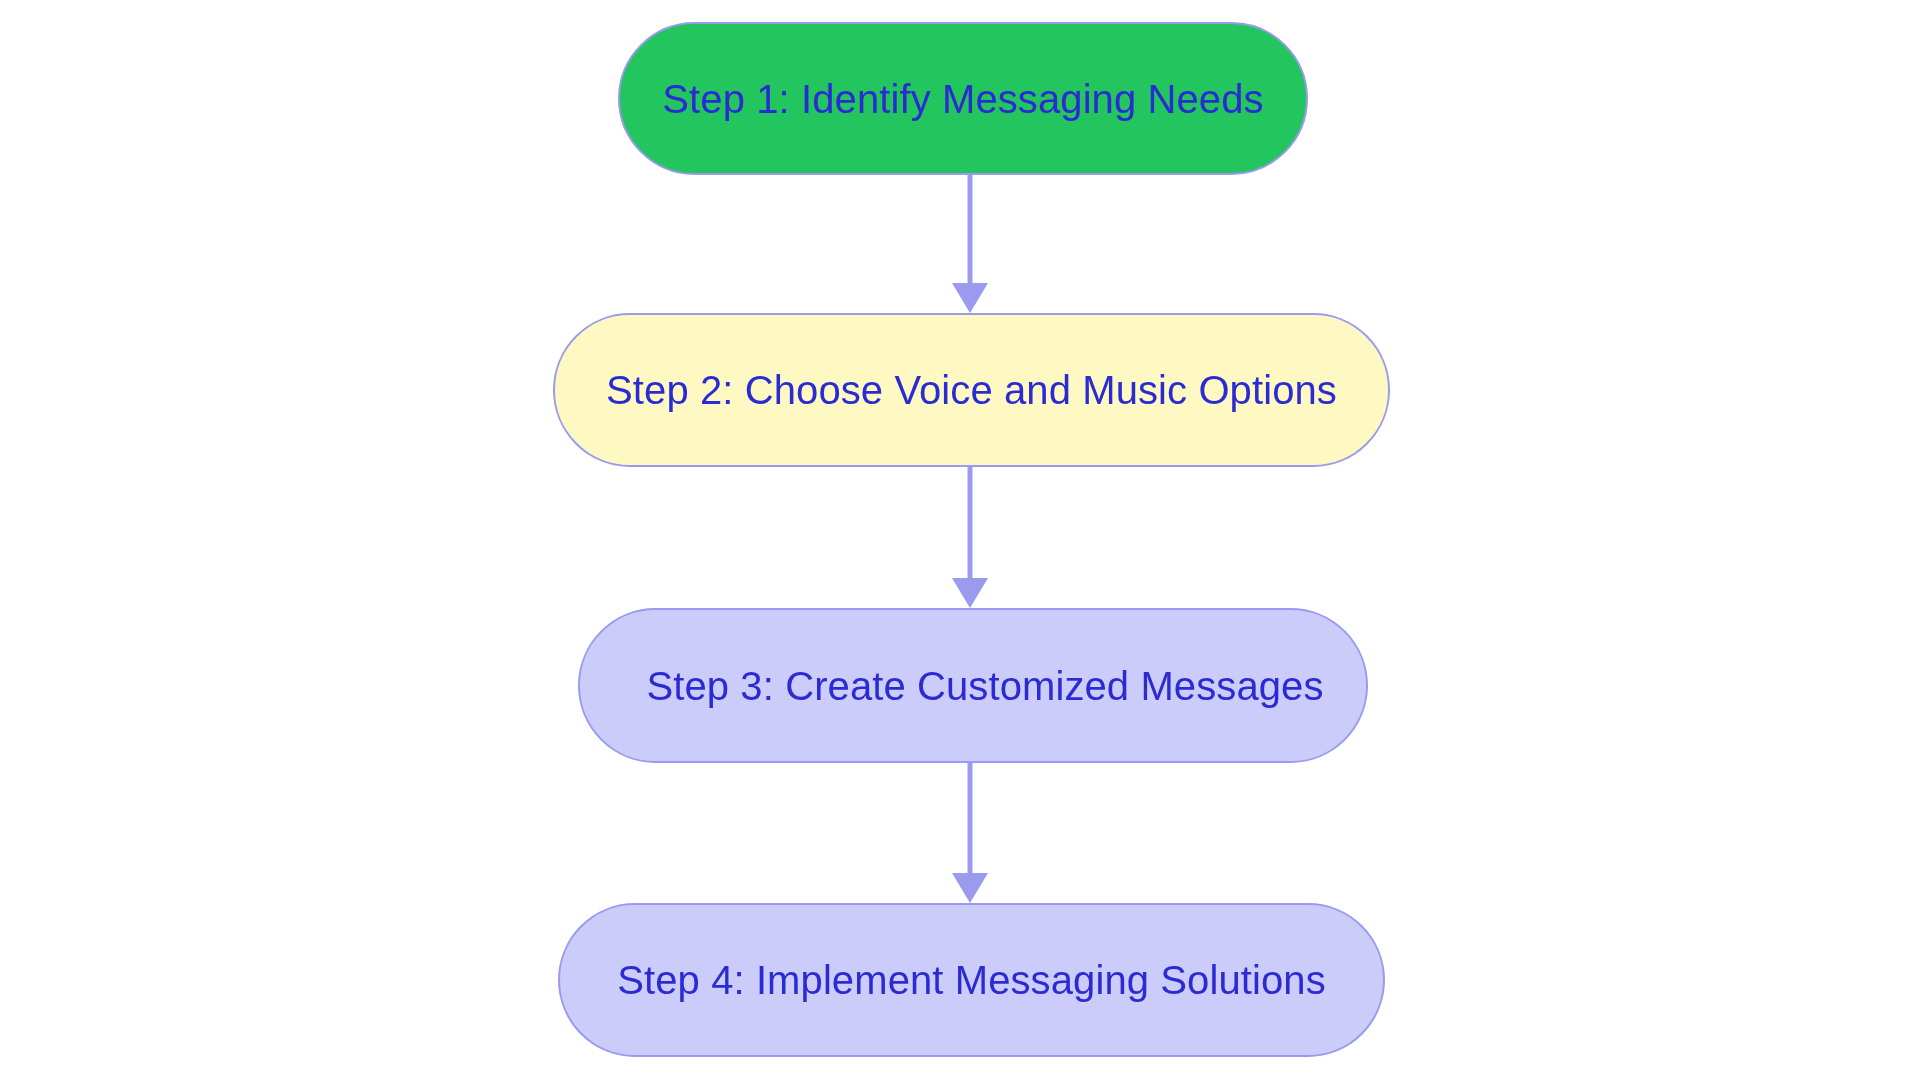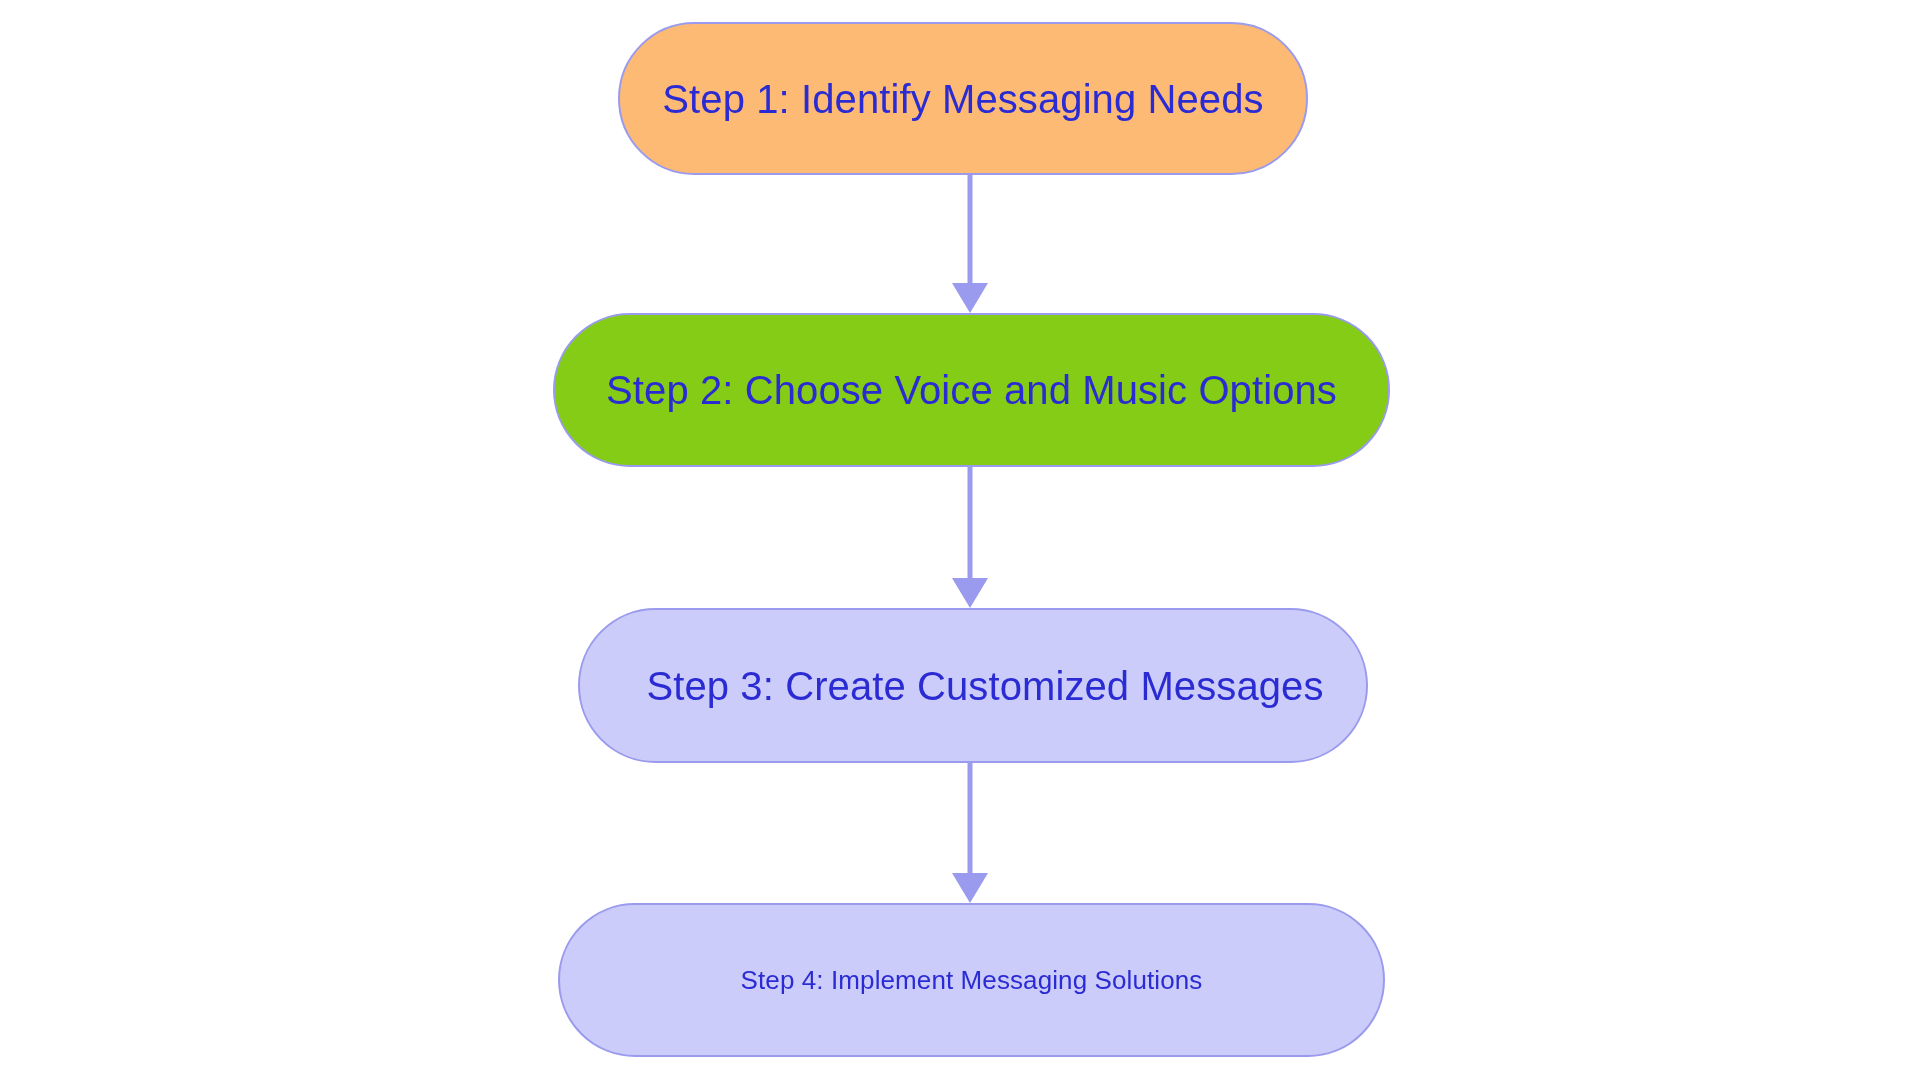--- a/index.html
+++ b/index.html
@@ -64,27 +64,27 @@
           <polygon points="952,578 988,578 970,608" fill="#9a9aee"></polygon>
         </g>
         <g>
           <line x1="970" y1="763" x2="970" y2="873" stroke="#9a9aee" stroke-width="5"></line>
           <polygon points="952,873 988,873 970,903" fill="#9a9aee"></polygon>
         </g>
       </g>
   </svg>
 
   <div id="nodes-layer">
-      <div class="node" style="left: 618px; top: 22px; width: 690px; height: 153px; background: #fdba74; border-color: rgb(154, 154, 238); border-width: 2.5px;">
+      <div class="node" style="left: 618px; top: 22px; width: 690px; height: 153px; background: #22c55e; border-color: rgb(154, 154, 238); border-width: 2.5px;">
         <span class="node-label" style="color: rgb(43, 43, 212); font-size: 40px;">Step 1: Identify Messaging Needs</span>
       </div>
-      <div class="node" style="left: 553px; top: 313px; width: 837px; height: 154px; background: #84cc16; border-color: rgb(154, 154, 238); border-width: 2.5px;">
+      <div class="node" style="left: 553px; top: 313px; width: 837px; height: 154px; background: #fef9c3; border-color: rgb(154, 154, 238); border-width: 2.5px;">
         <span class="node-label" style="color: rgb(43, 43, 212); font-size: 40px;">Step 2: Choose Voice and Music Options</span>
       </div>
       <div class="node" style="left: 578px; top: 608px; width: 790px; height: 155px; background: rgb(204, 204, 250); border-color: rgb(154, 154, 238); border-width: 2.5px;">
         <span class="node-label" style="color: rgb(43, 43, 212); font-size: 40px; margin-left: 24px;">Step 3: Create Customized Messages</span>
       </div>
       <div class="node" style="left: 558px; top: 903px; width: 827px; height: 154px; background: rgb(204, 204, 250); border-color: rgb(154, 154, 238); border-width: 2.5px;">
-        <span class="node-label" style="color: rgb(43, 43, 212); font-size: 26px;">Step 4: Implement Messaging Solutions</span>
+        <span class="node-label" style="color: rgb(43, 43, 212); font-size: 40px;">Step 4: Implement Messaging Solutions</span>
       </div>
     </div>
 
 </div>
 
 </body></html>

